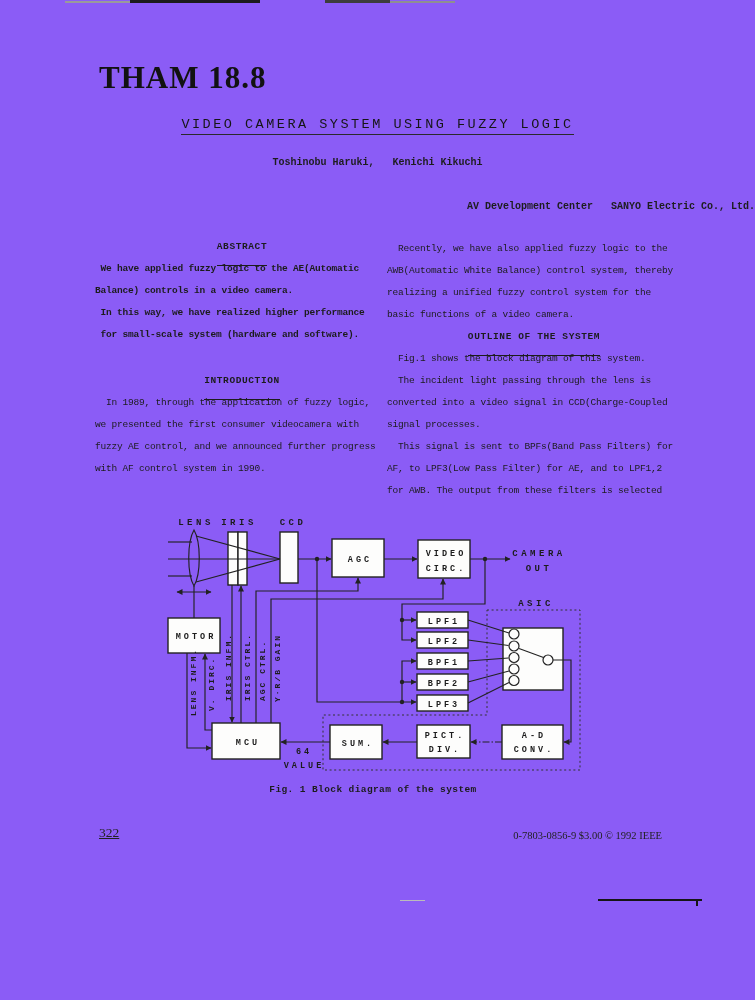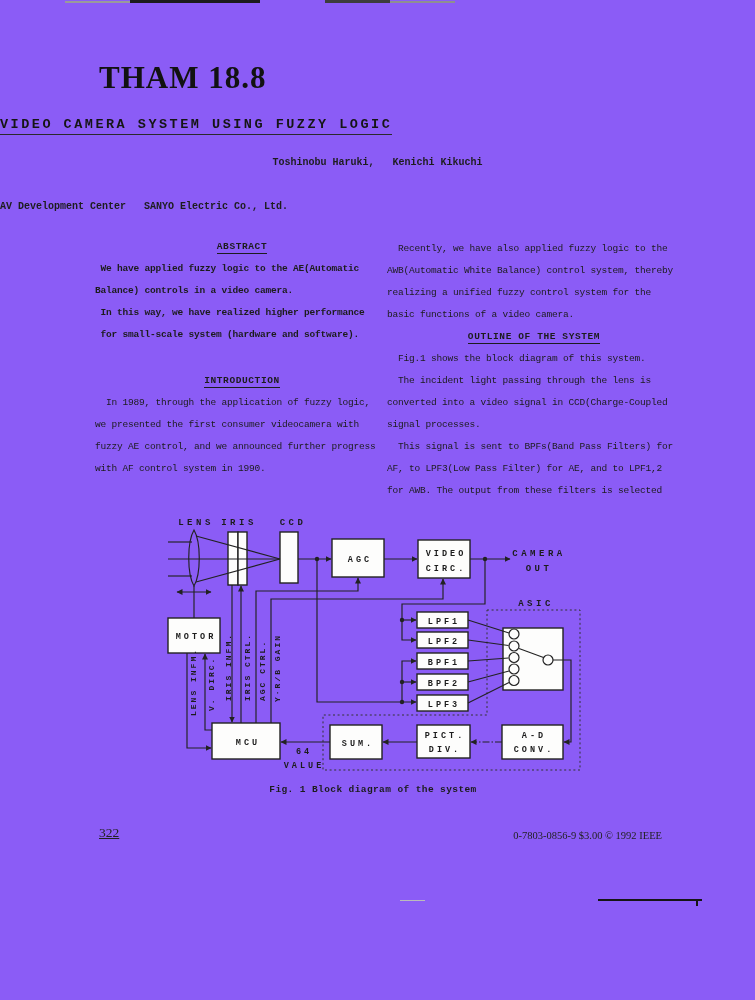--- a/index.html
+++ b/index.html
@@ -10,38 +10,38 @@
   }
   .page { position:absolute; inset:0; background:#8b5cf6; }
   .artifact { position:absolute; }
 
   .tham {
     position:absolute; left:99px; top:60px;
     font-family:"Liberation Serif","DejaVu Serif",serif;
     font-weight:bold; font-size:31px; letter-spacing:1px; color:#121212;
   }
   .title {
-    position:absolute; left:0; top:117px; width:755px; text-align:left;
-    font-weight:bold; font-size:13.5px; letter-spacing:2.5px; color:#151515;
+    position:absolute; left:0; top:117px; width:755px; text-align:center;
+    font-weight:normal; font-size:13.5px; letter-spacing:2.5px; color:#151515;
   }
   .title span { border-bottom:1.5px solid #2a2a2a; padding-bottom:2px; }
   .authors {
     position:absolute; left:0; top:157px; width:755px; text-align:center;
     font-weight:bold; font-size:10px; color:#1d1d1d; white-space:pre;
   }
   .affil {
-    position:absolute; left:0; top:201px; width:755px; text-align:left;
+    position:absolute; left:0; top:201px; width:755px; text-align:right;
     font-weight:bold; font-size:10px; color:#1d1d1d; white-space:pre;
   }
 
   .col { position:absolute; width:294px; font-size:9.5px; letter-spacing:-0.2px; color:#1c1c1c; }
   .col-left  { left:95px;  top:236px; }
   .col-right { left:387px; top:238px; }
   .sec-heading { text-align:center; font-weight:bold; line-height:22px; height:22px; }
-  .sec-heading span { border-bottom:1.2px solid #1c1c1c; padding-bottom:1px; letter-spacing:0.6px; }
+  .sec-heading span { border-bottom:1.2px solid #1c1c1c; padding-bottom:13px; letter-spacing:0.6px; }
   .tline { white-space:pre; line-height:22px; height:22px; }
   .bold-block .tline { font-weight:bold; }
   .mt36 { margin-top:24px; }
 
   .pageno {
     position:absolute; left:99px; top:825px;
     font-family:"Liberation Serif","DejaVu Serif",serif;
     font-size:13.5px; color:#222;text-decoration:underline;
   }
   .copyright {

